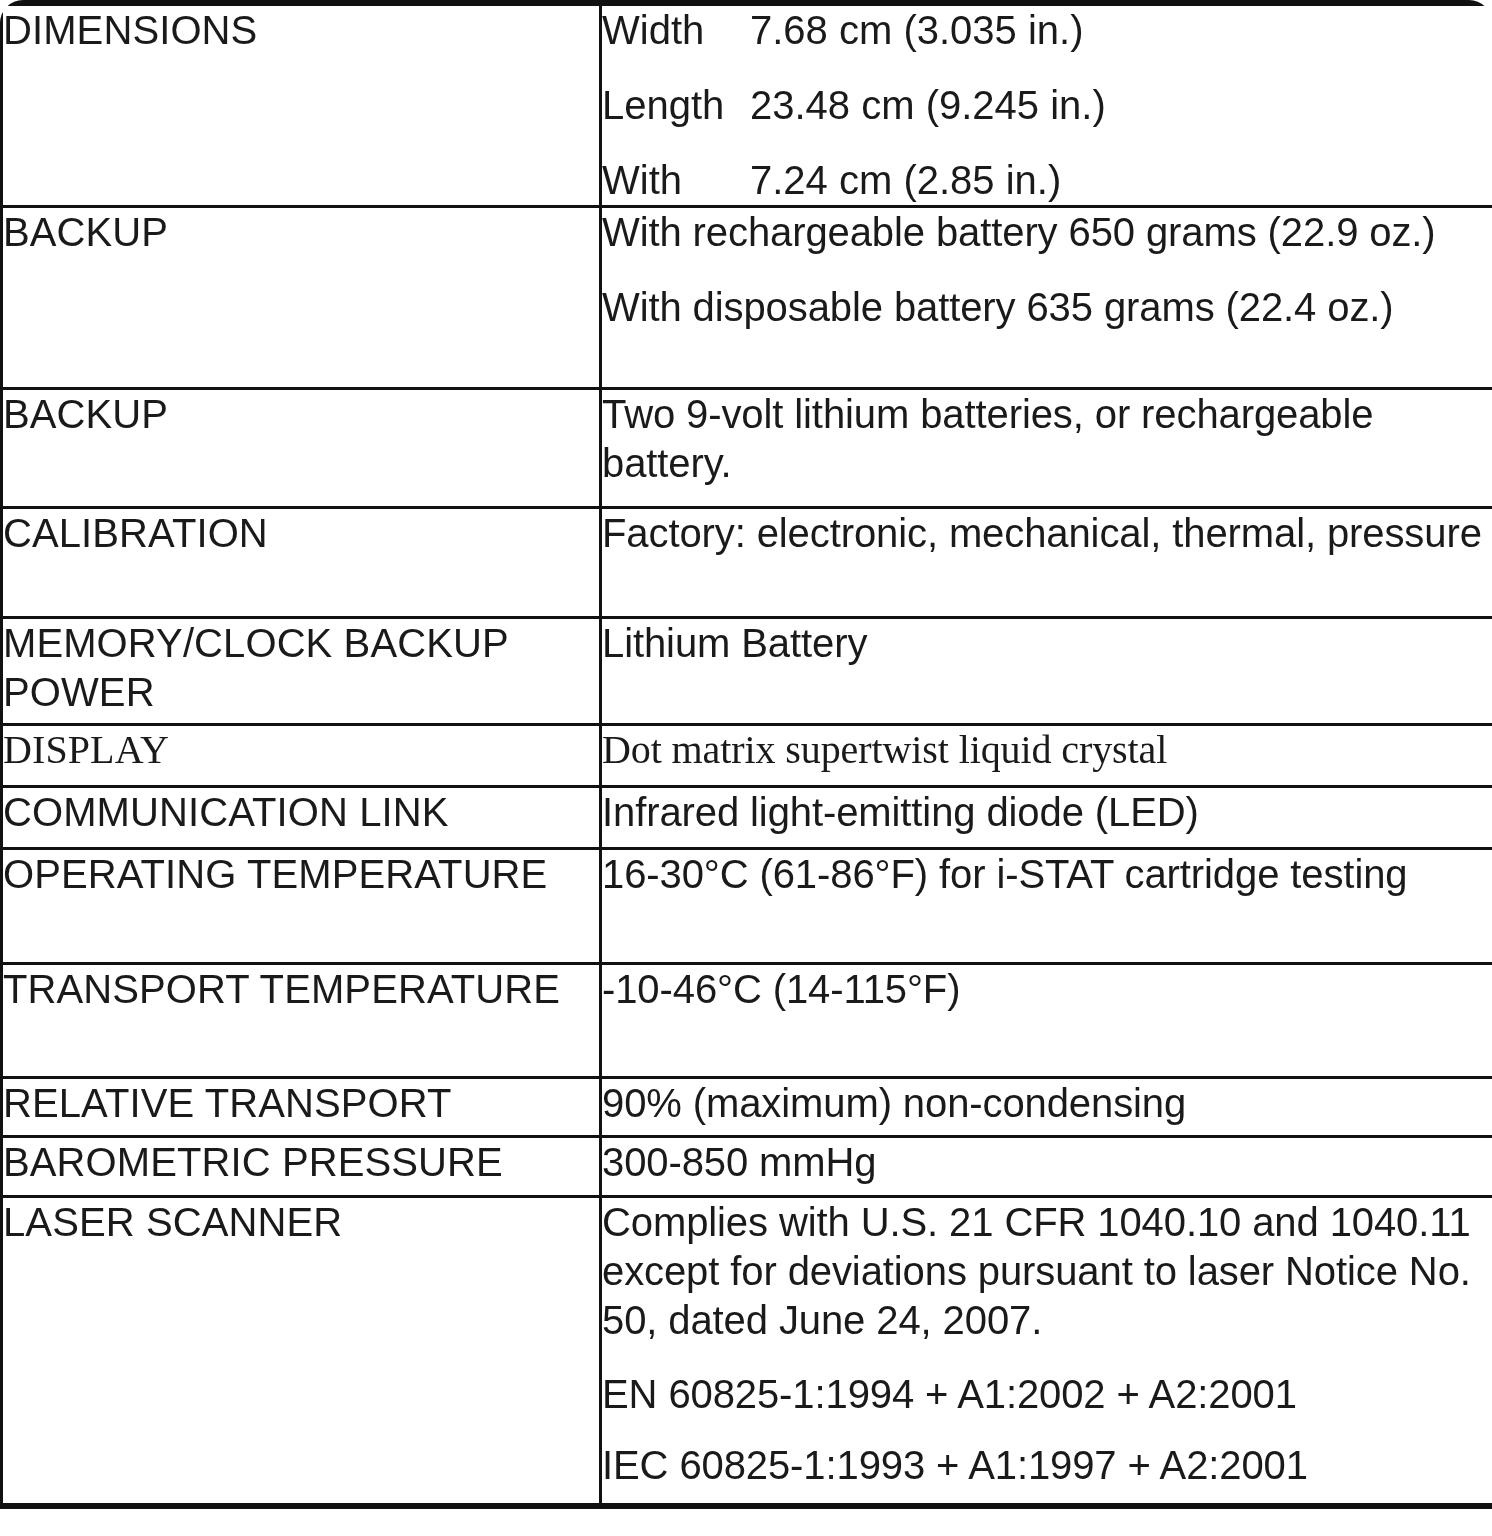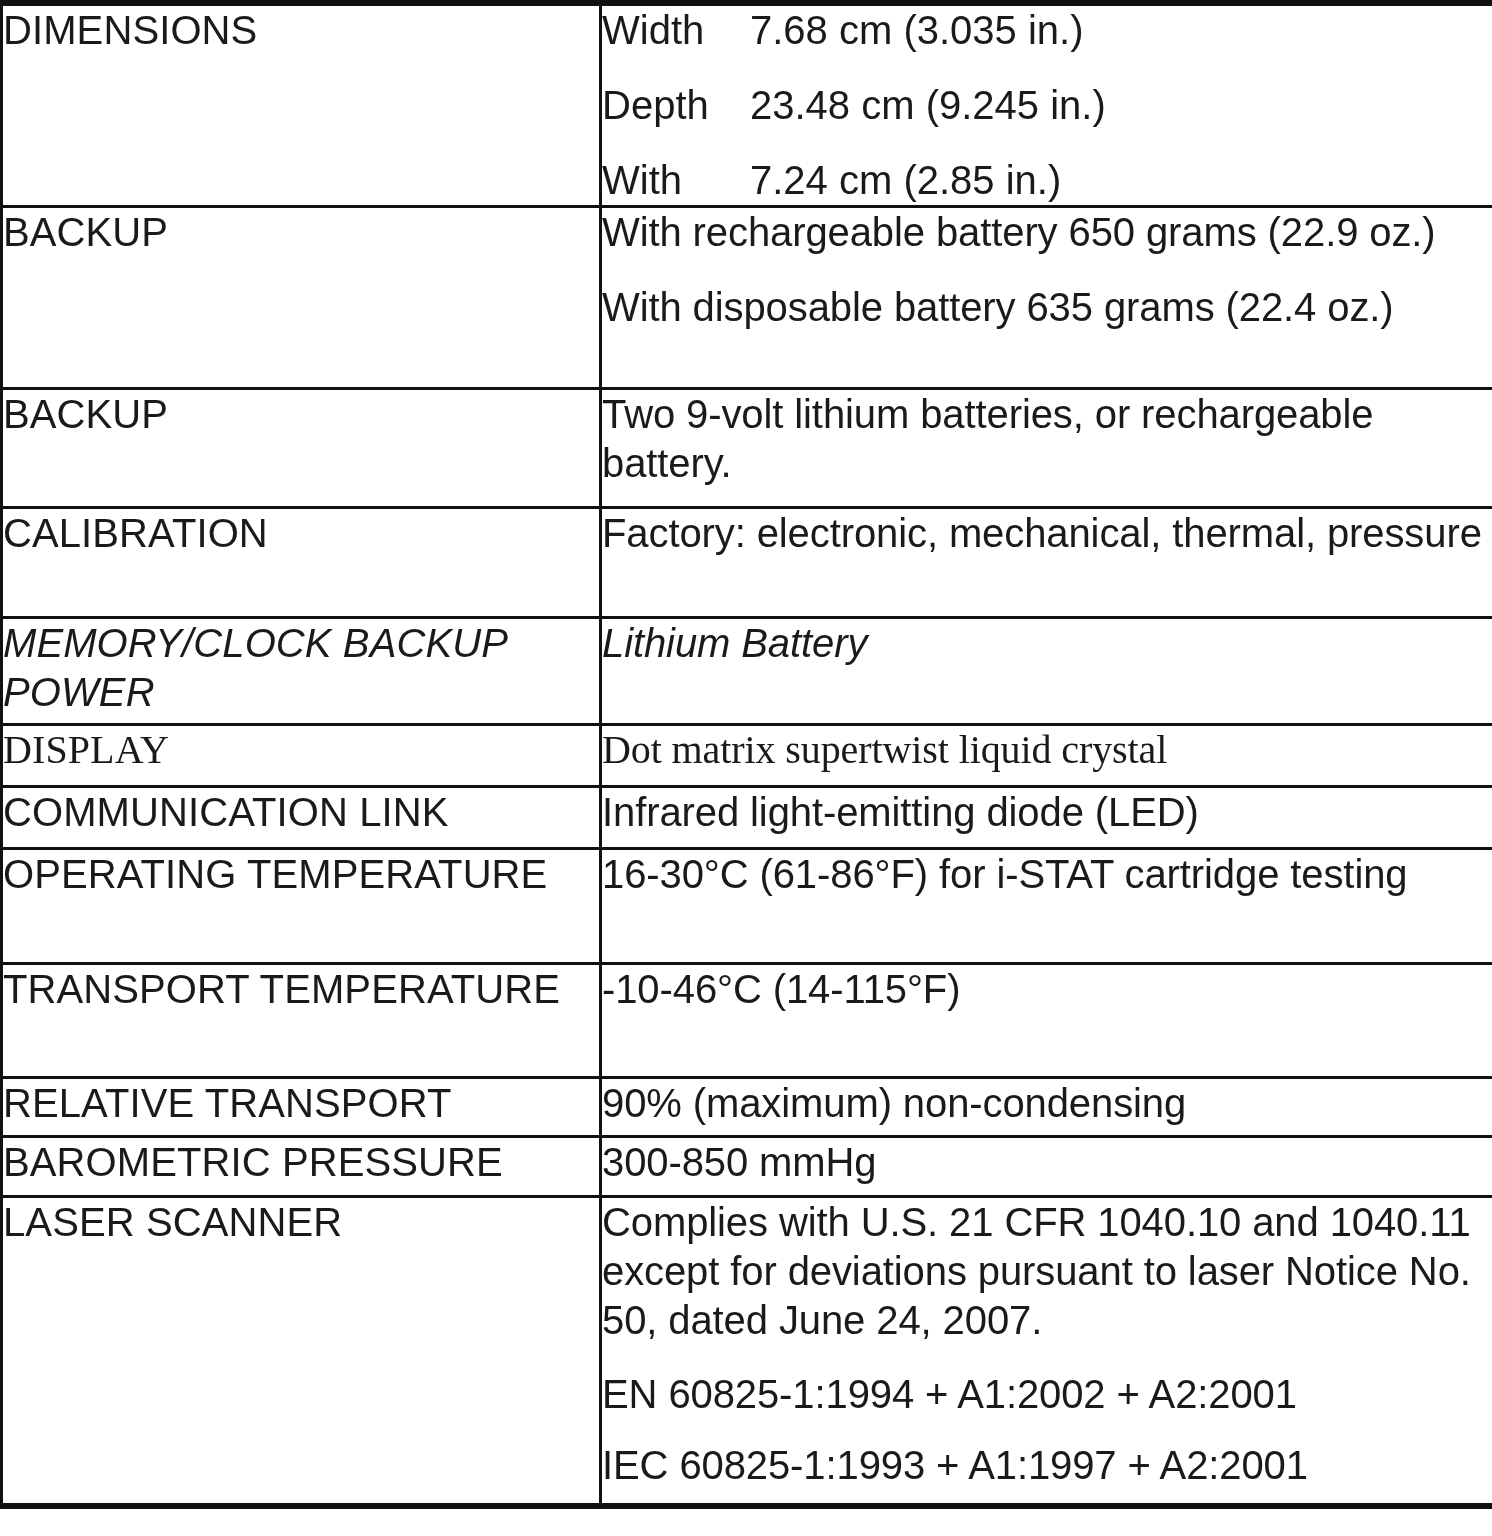--- a/index.html
+++ b/index.html
@@ -12,20 +12,21 @@
     color: #1a1a1a;
     -webkit-font-smoothing: antialiased;
   }
   .spec-sheet {
     width: 1492px;
     height: 1536px;
     box-sizing: border-box;
     background: #ffffff;
     position: relative;
     overflow: hidden;
+    border-radius: 23px;
   }
   table.spec-table {
     width: 1492px;
     border-collapse: collapse;
     table-layout: fixed;
     border-top: 6px solid #111111;
     border-bottom: 6px solid #111111;
   }
   table.spec-table td {
     border: 3px solid #111111;
@@ -72,21 +73,21 @@
     flex: 0 0 148px;
   }
   .kv-val {
     flex: 1 1 auto;
   }
   
   tr.r-dimensions td { height: 199px; }
   tr.r-weight td { height: 179px; }
   tr.r-power td { height: 116px; }
   tr.r-calibration td { height: 107px; }
-  tr.r-memory td { height: 104px; font-style: italic; }
+  tr.r-memory td { height: 104px; }
   tr.r-display td { height: 59px; font-family: Liberation Serif, serif; }
   tr.r-comm td { height: 59px; }
   tr.r-optemp td { height: 112px; }
   tr.r-transport td { height: 111px; }
   tr.r-humidity td { height: 56px; }
   tr.r-barometric td { height: 57px; }
   tr.r-laser td { height: 305px; }
 </style>
 </head>
 <body>
@@ -98,21 +99,21 @@
       <tr class="r-dimensions">
         <td class="label-cell">
           <div class="label-text">DIMENSIONS</div>
         </td>
         <td class="value-cell">
           <div class="kv-row">
             <span class="kv-key">Width</span>
             <span class="kv-val">7.68 cm (3.035 in.)</span>
           </div>
           <div class="kv-row">
-            <span class="kv-key">Depth</span>
+            <span class="kv-key">Length</span>
             <span class="kv-val">23.48 cm (9.245 in.)</span>
           </div>
           <div class="kv-row">
             <span class="kv-key">With</span>
             <span class="kv-val">7.24 cm (2.85 in.)</span>
           </div>
         </td>
       </tr>
 
       <tr class="r-weight">

